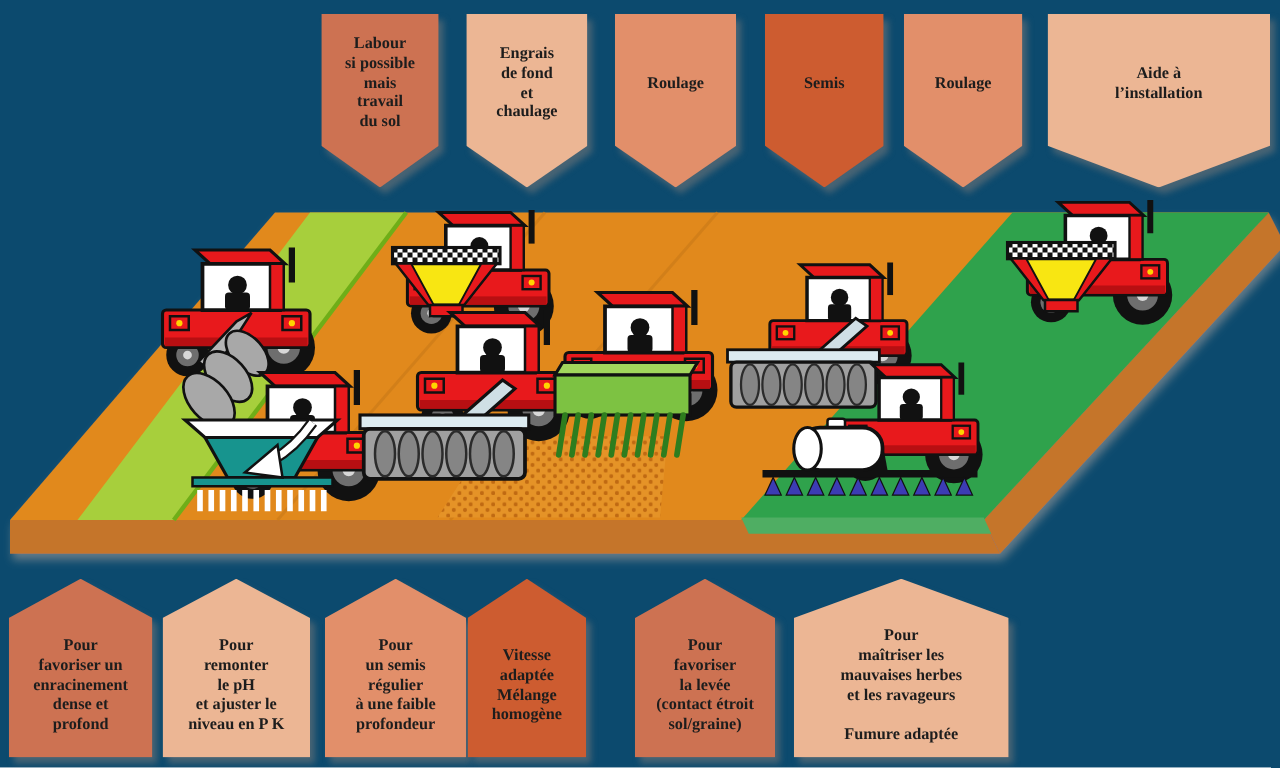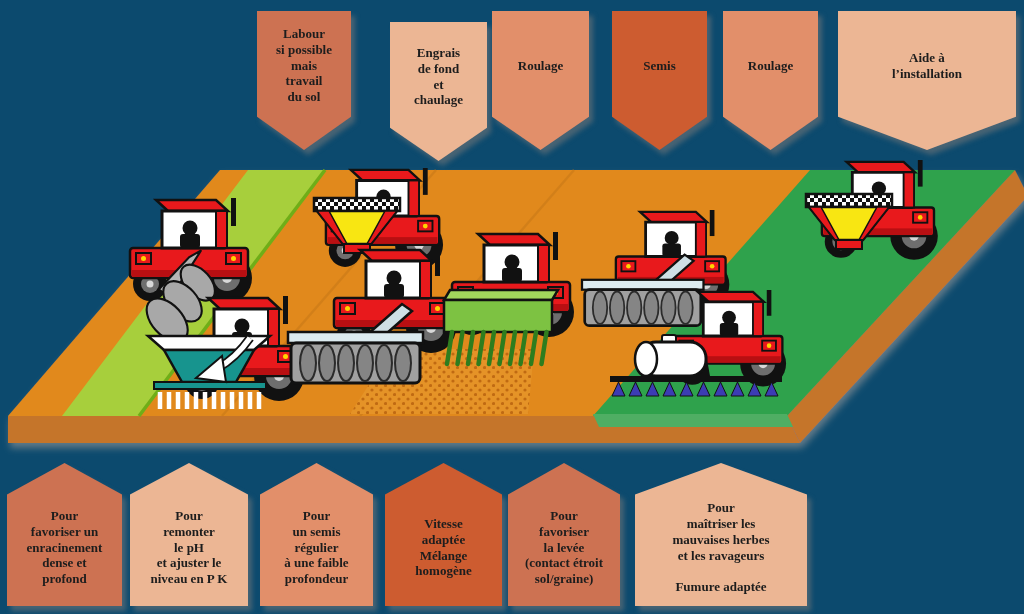--- a/index.html
+++ b/index.html
@@ -187,21 +187,21 @@
     </g>
   </svg>
 
   <div class="banner top" style="left:257px;width:94px;">
     <div class="shape tone-mid"><span>Labour
 si possible
 mais
 travail
 du sol</span></div>
   </div>
-  <div class="banner top" style="left:390px;width:97px;margin-top:11px;">
+  <div class="banner top" style="left:373px;width:97px;">
     <div class="shape tone-light"><span>Engrais
 de fond
 et
 chaulage</span></div>
   </div>
   <div class="banner top" style="left:492px;width:97px;">
     <div class="shape tone-midlight"><span>Roulage</span></div>
   </div>
   <div class="banner top" style="left:612px;width:95px;">
     <div class="shape tone-dark"><span>Semis</span></div>
@@ -228,21 +228,21 @@
 et ajuster le
 niveau en P K</span></div>
   </div>
   <div class="banner bottom" style="left:260px;width:113px;">
     <div class="shape tone-midlight"><span>Pour
 un semis
 régulier
 à une faible
 profondeur</span></div>
   </div>
-  <div class="banner bottom" style="left:385px;width:117px;">
+  <div class="banner bottom" style="left:374px;width:95px;">
     <div class="shape tone-dark"><span>Vitesse
 adaptée
 Mélange
 homogène</span></div>
   </div>
   <div class="banner bottom" style="left:508px;width:112px;">
     <div class="shape tone-mid"><span>Pour
 favoriser
 la levée
 (contact étroit

